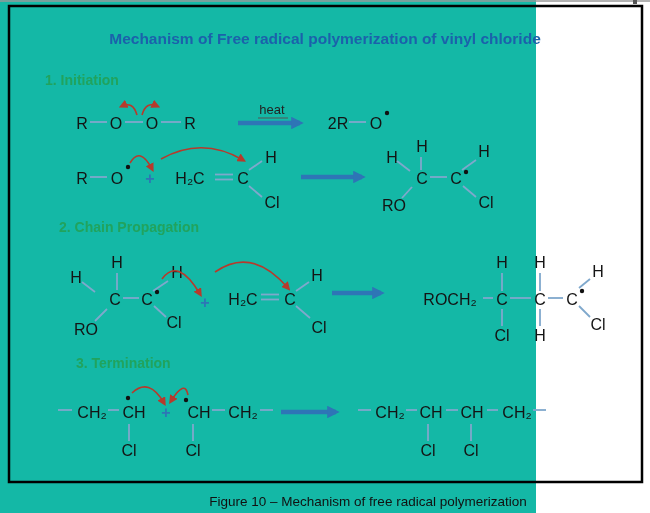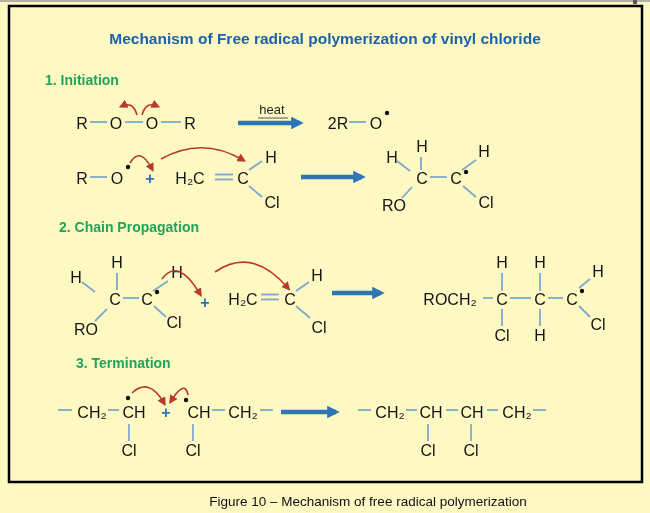--- a/index.html
+++ b/index.html
@@ -1,16 +1,16 @@
 <!DOCTYPE html>
 <html><head>
 <meta charset="utf-8">
 <style>
   html,body{margin:0;padding:0;background:#ffffff;width:650px;height:513px;overflow:hidden;}
-  .stage{position:relative;width:650px;height:513px;background:#fef9c3;
+  .stage{position:relative;width:536px;height:513px;background:#14b8a6;
          font-family:"Liberation Sans","DejaVu Sans",sans-serif;}
   svg{position:absolute;left:0;top:0;}
   text{font-family:"Liberation Sans","DejaVu Sans",sans-serif;fill:#141414;}
   .atom{font-size:16px;}
   .title{font-size:15.5px;font-weight:bold;fill:#1B61AB;}
   .section{font-size:14px;font-weight:bold;fill:#21A35D;}
   .plus{font-size:16px;font-weight:bold;fill:#2E75B6;}
   .small-label{font-size:13px;fill:#222;}
   .caption{font-size:13.5px;fill:#111;}
   .bond{stroke:#7FA8CC;stroke-width:1.8;fill:none;}

